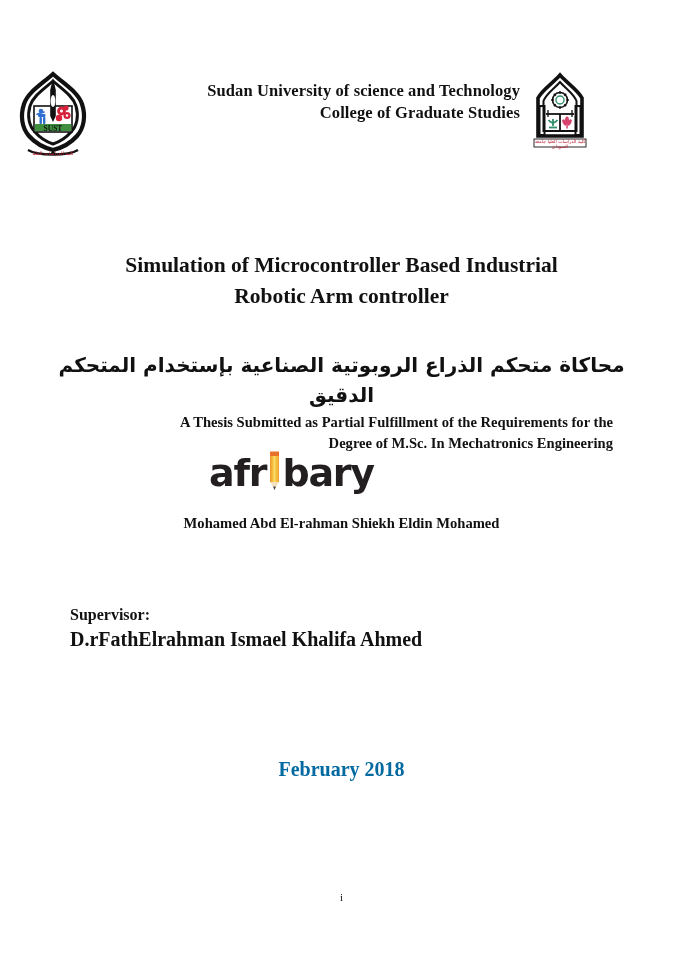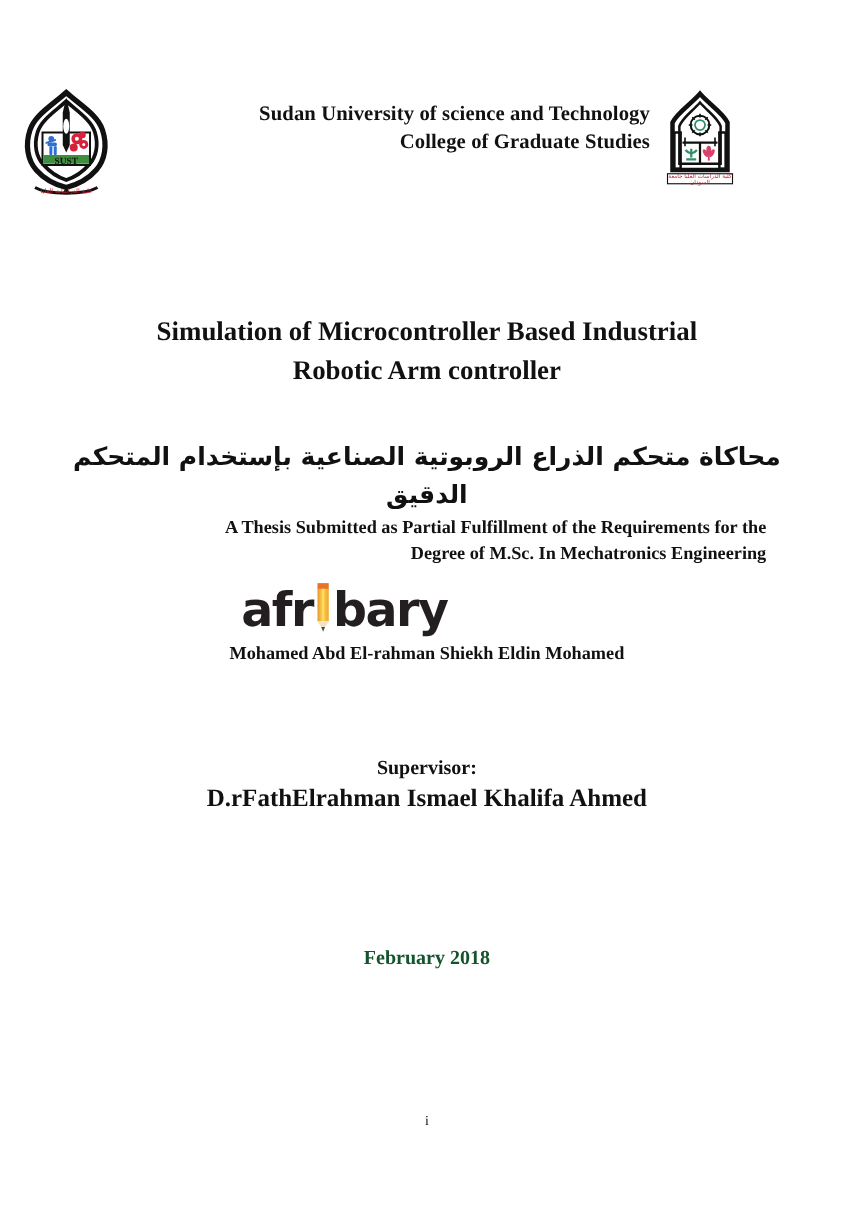--- a/index.html
+++ b/index.html
@@ -95,28 +95,29 @@
     text-align: right;
     font-weight: bold;
     font-size: 14.6px;
     line-height: 1.45;
     color: #111;
   }
 
   
   .afribary {
     position: absolute;
-    top: 463px;
+    top: 448px;
     left: 0;
     width: 551px;
     display: flex;
     justify-content: center;
     align-items: flex-end;
     height: 44px;
     pointer-events: none;
+    padding-left: 16px;
   }
   .afribary-inner {
     display: flex;
     align-items: flex-end;
     font-family: "DejaVu Sans", "Liberation Sans", sans-serif;
     font-weight: bold;
     font-size: 38px;
     letter-spacing: -1.2px;
     color: #231f20;
     line-height: 1;
@@ -148,21 +149,21 @@
     font-size: 14.6px;
     line-height: 1.35;
     color: #111;
   }
 
   .sup-block {
     position: absolute;
     top: 604px;
     left: 70px;
     width: 543px;
-    text-align: center;
+    text-align: left;
   }
   .sup-label {
     font-weight: bold;
     font-size: 16px;
     line-height: 1.38;
     color: #111;
   }
   .sup-name {
     font-weight: bold;
     font-size: 20px;
@@ -170,22 +171,22 @@
     color: #111;
   }
 
   .date-block {
     position: absolute;
     top: 758px;
     left: 70px;
     width: 543px;
     text-align: center;
     font-weight: bold;
-    font-size: 16px;
-    color: #14532d;
+    font-size: 20px;
+    color: #0369a1;
   }
 
   .folio {
     position: absolute;
     top: 891px;
     left: 0;
     width: 683px;
     text-align: center;
     font-size: 11px;
     color: #111;

